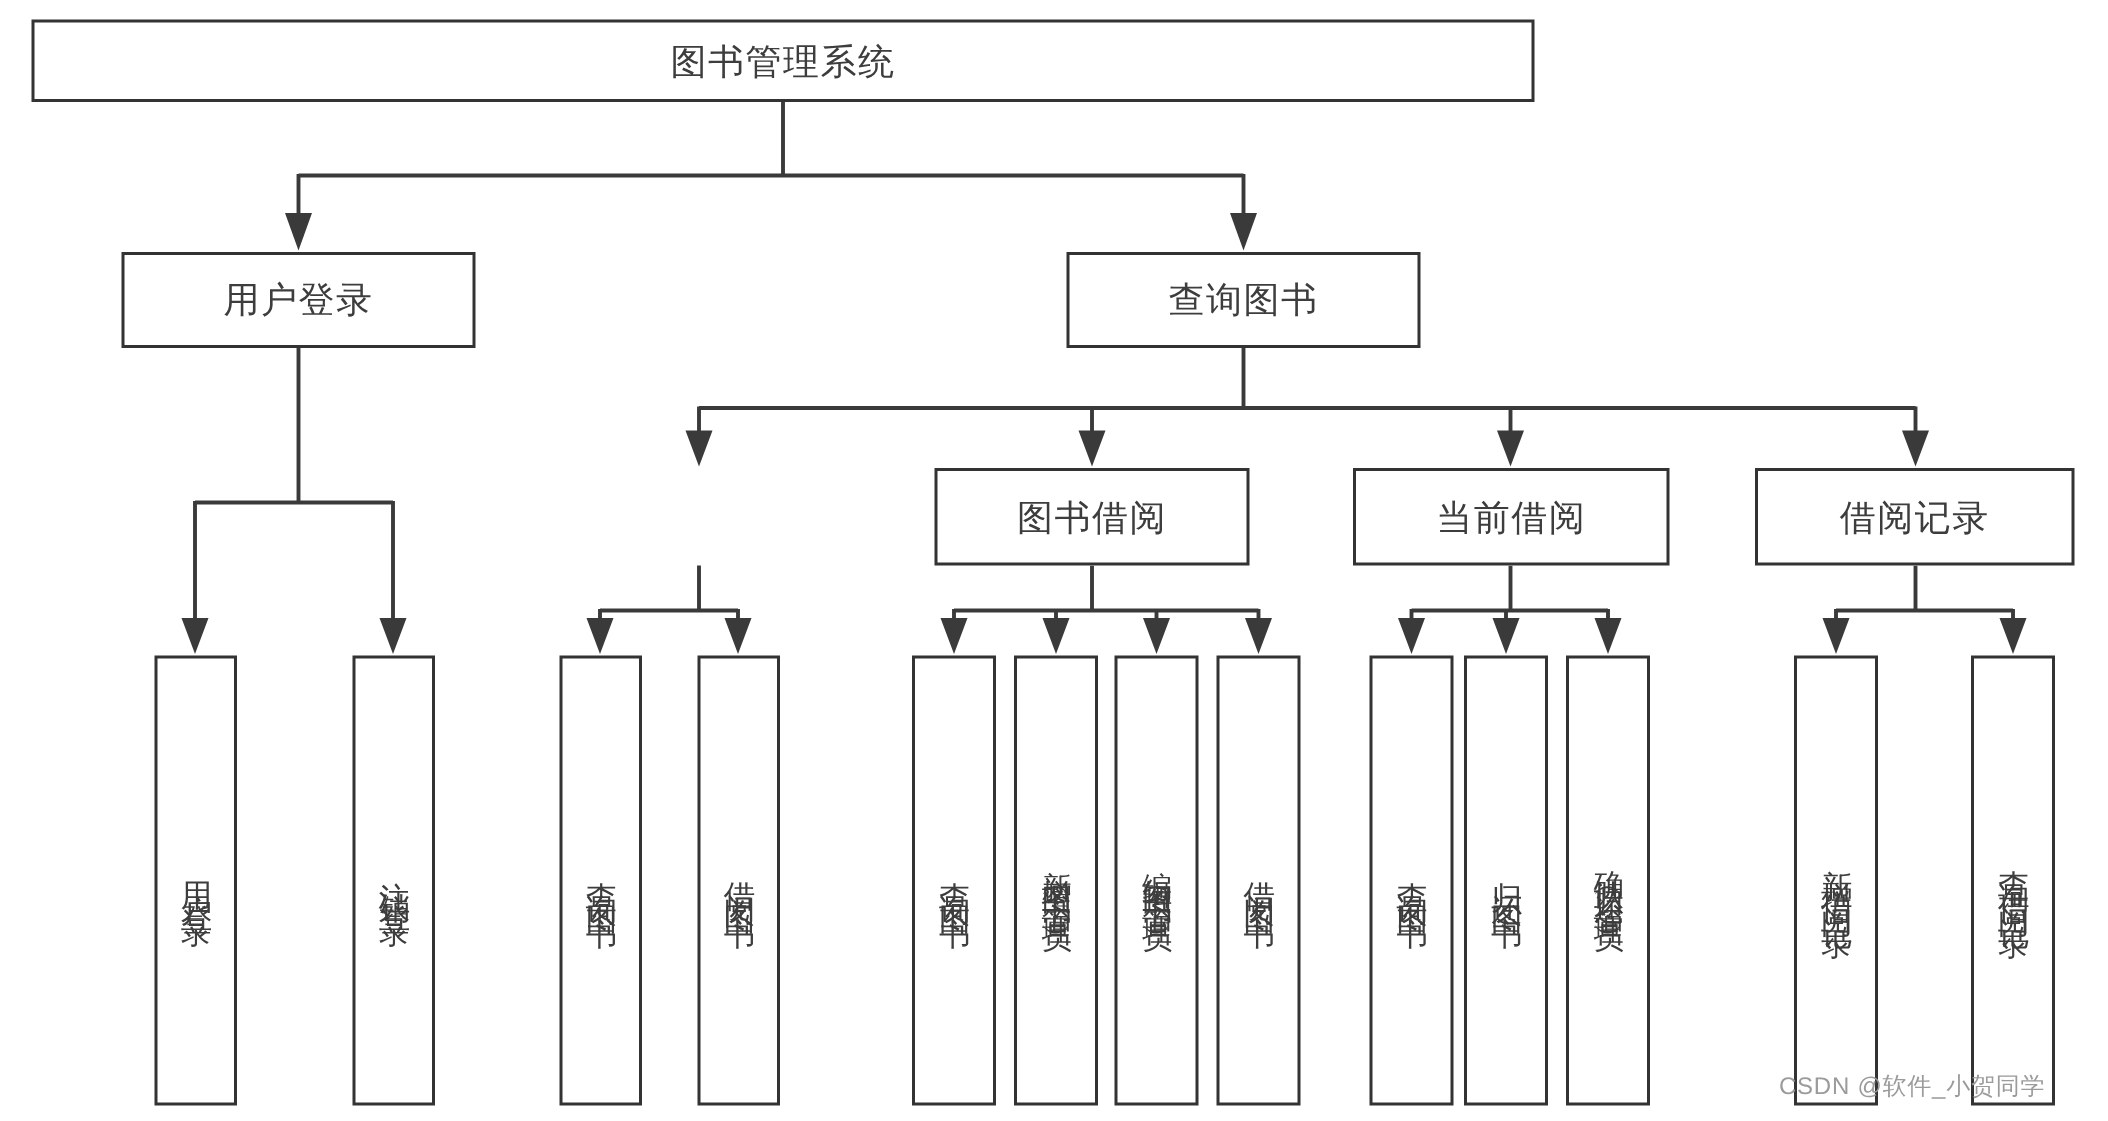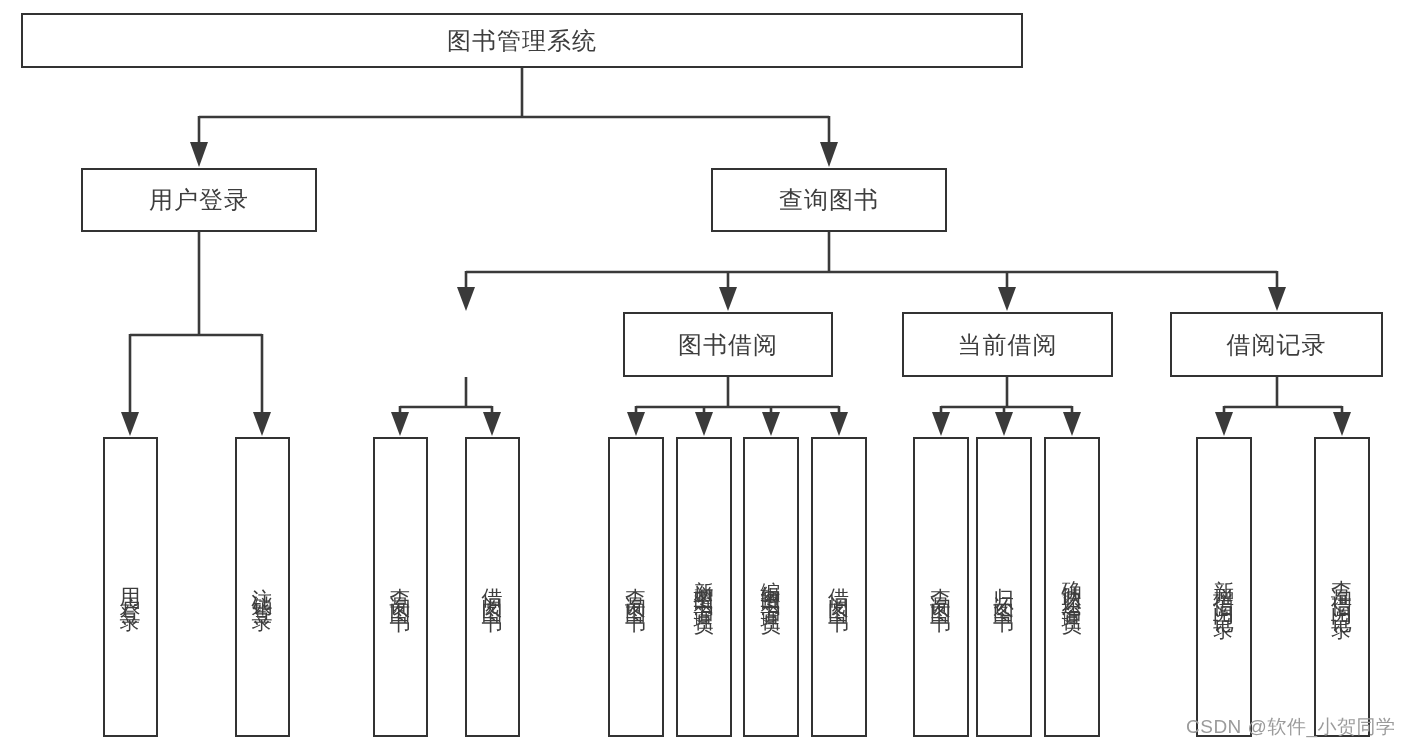--- a/index.html
+++ b/index.html
@@ -57,21 +57,21 @@
     white-space: nowrap;
   }
   .vbox.tight .vtext {
     letter-spacing: 5px;
     font-size: 20px;
   }
   #watermark {
     position: absolute;
     left: 1186px;
     top: 714px;
-    font-size: 19px;
+    font-size: 16px;
     letter-spacing: 0.5px;
     color: #9b9b9b;
     white-space: nowrap;
     z-index: 5;
   }
 </style>
 </head>
 <body>
 
 <div id="canvas">

